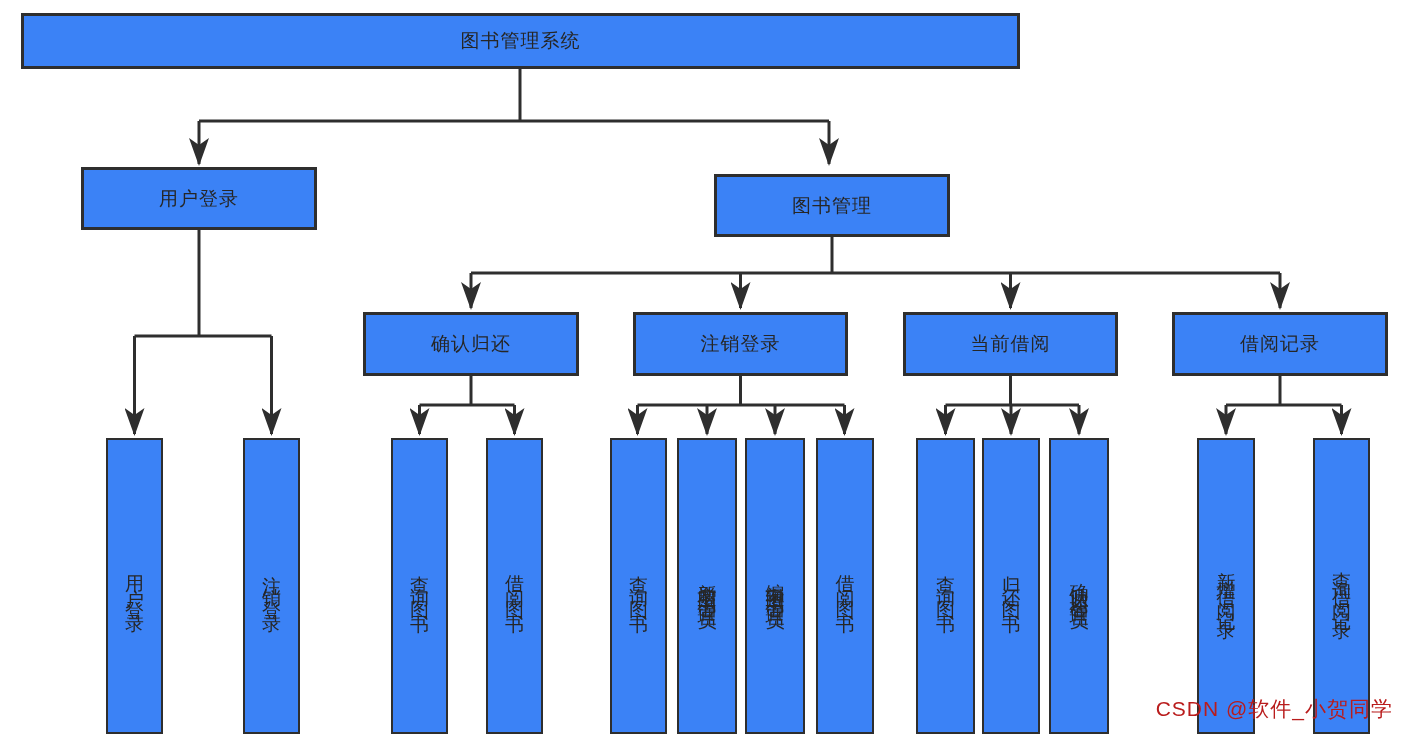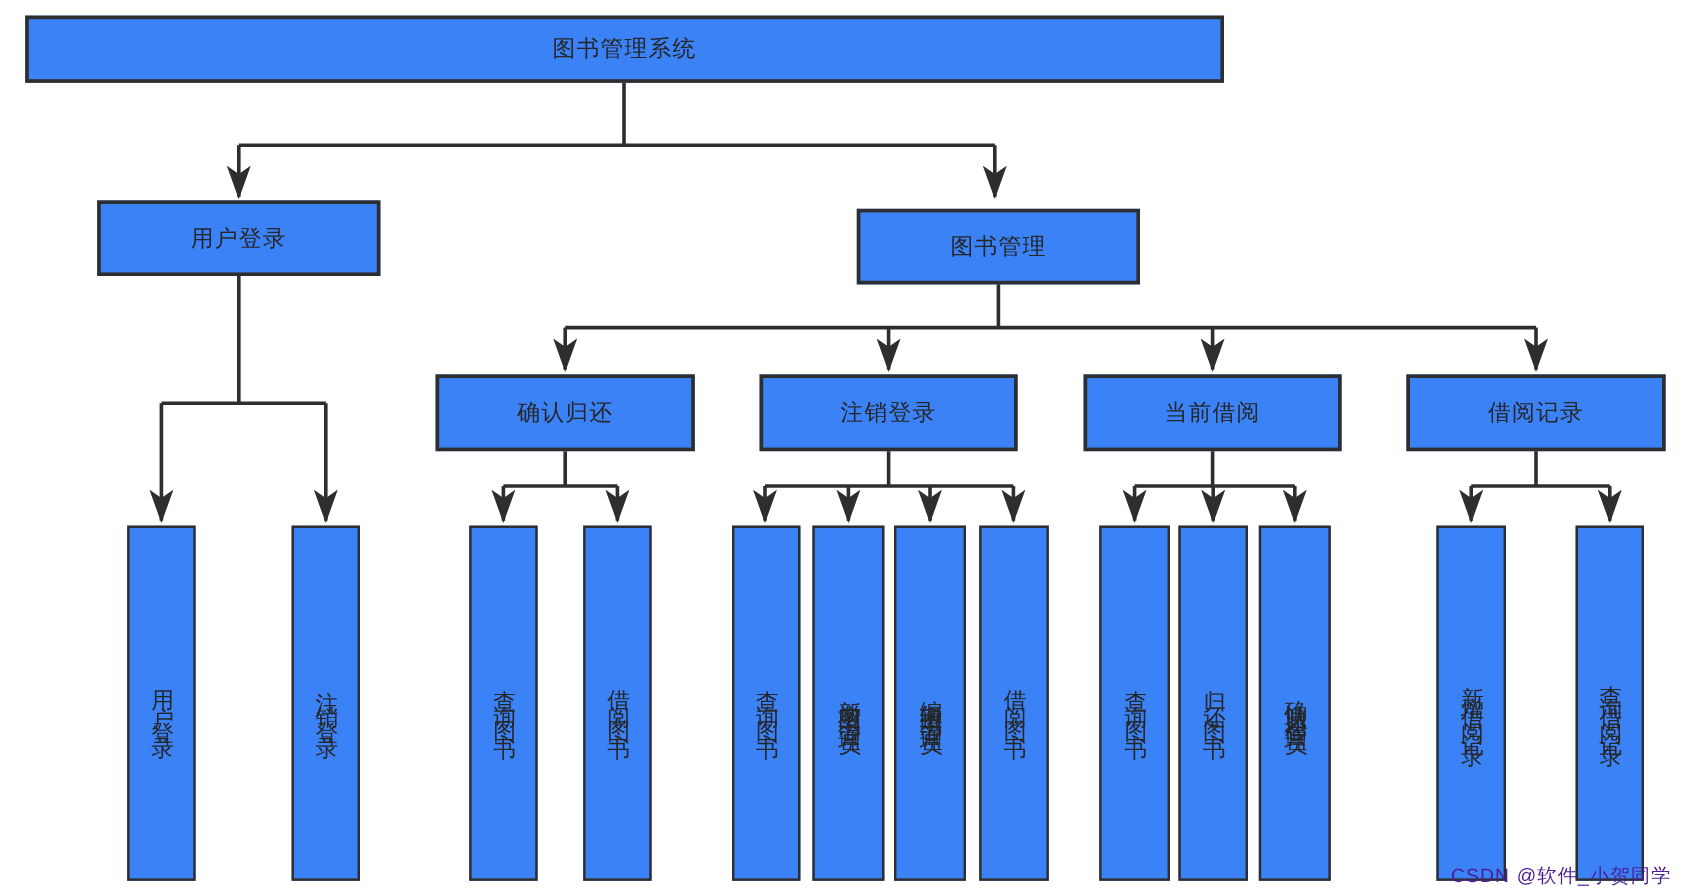--- a/index.html
+++ b/index.html
@@ -31,23 +31,23 @@
     text-orientation:mixed;
     font-size:19px;
     white-space:nowrap;
   }
   .gap-wide .vtext{letter-spacing:13px;}
   .gap-mid  .vtext{letter-spacing:10px;}
   .gap-tight .vtext{letter-spacing:4px;}
   #watermark{
     position:absolute;
     right:12px;
-    bottom:6px;
-    font-size:16px;
-    color:#4c1d95;
+    bottom:24px;
+    font-size:21px;
+    color:#b91c1c;
     letter-spacing:1px;
     pointer-events:none;
   }
 </style>
 </head>
 <body>
 
 <div id="canvas">
 
   <svg id="connectors" viewBox="0 0 1405 747" xmlns="http://www.w3.org/2000/svg">

